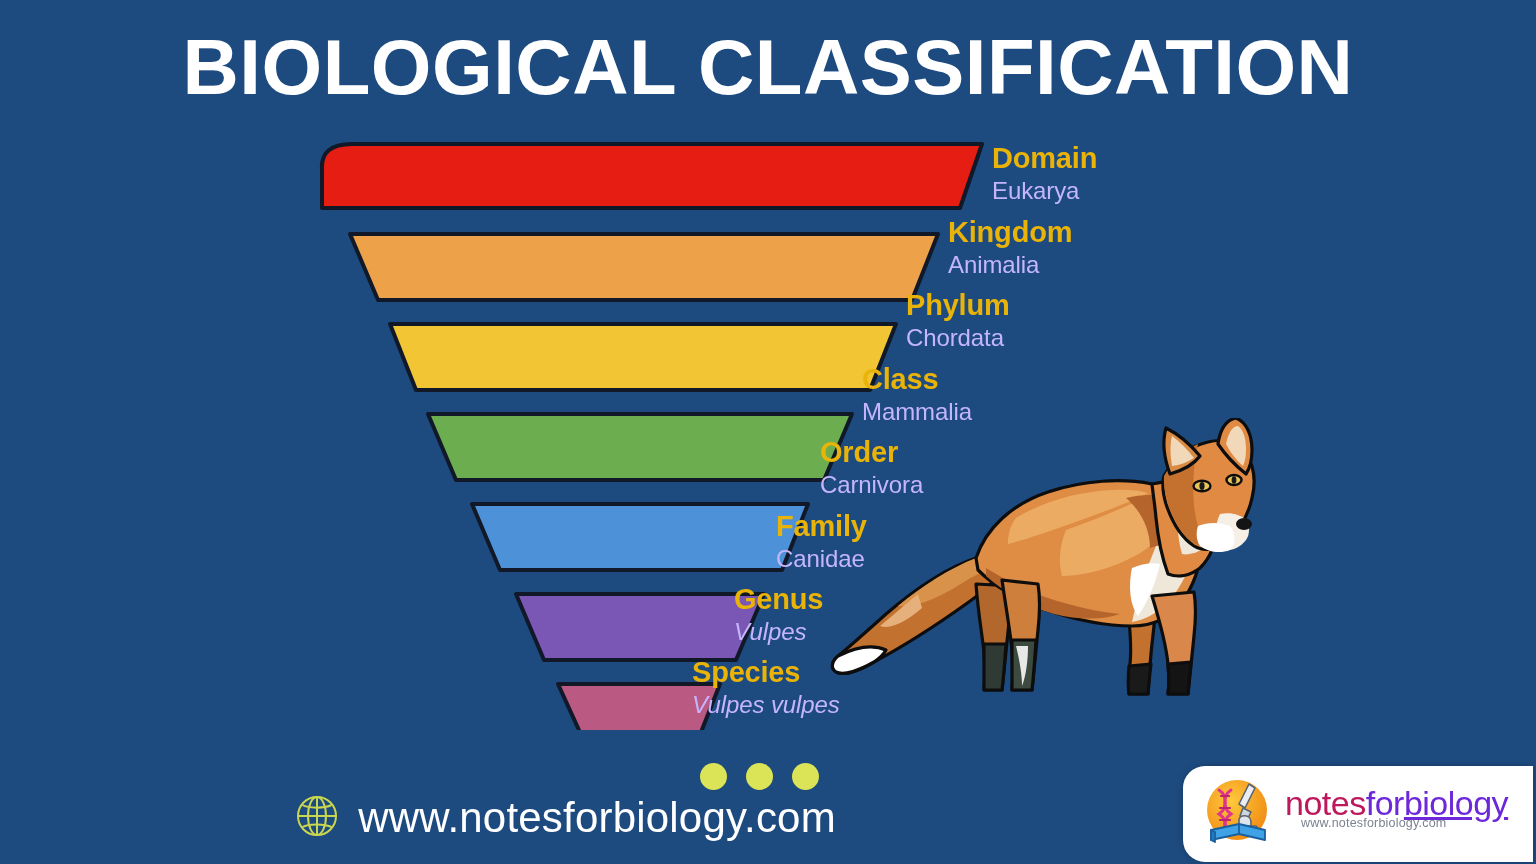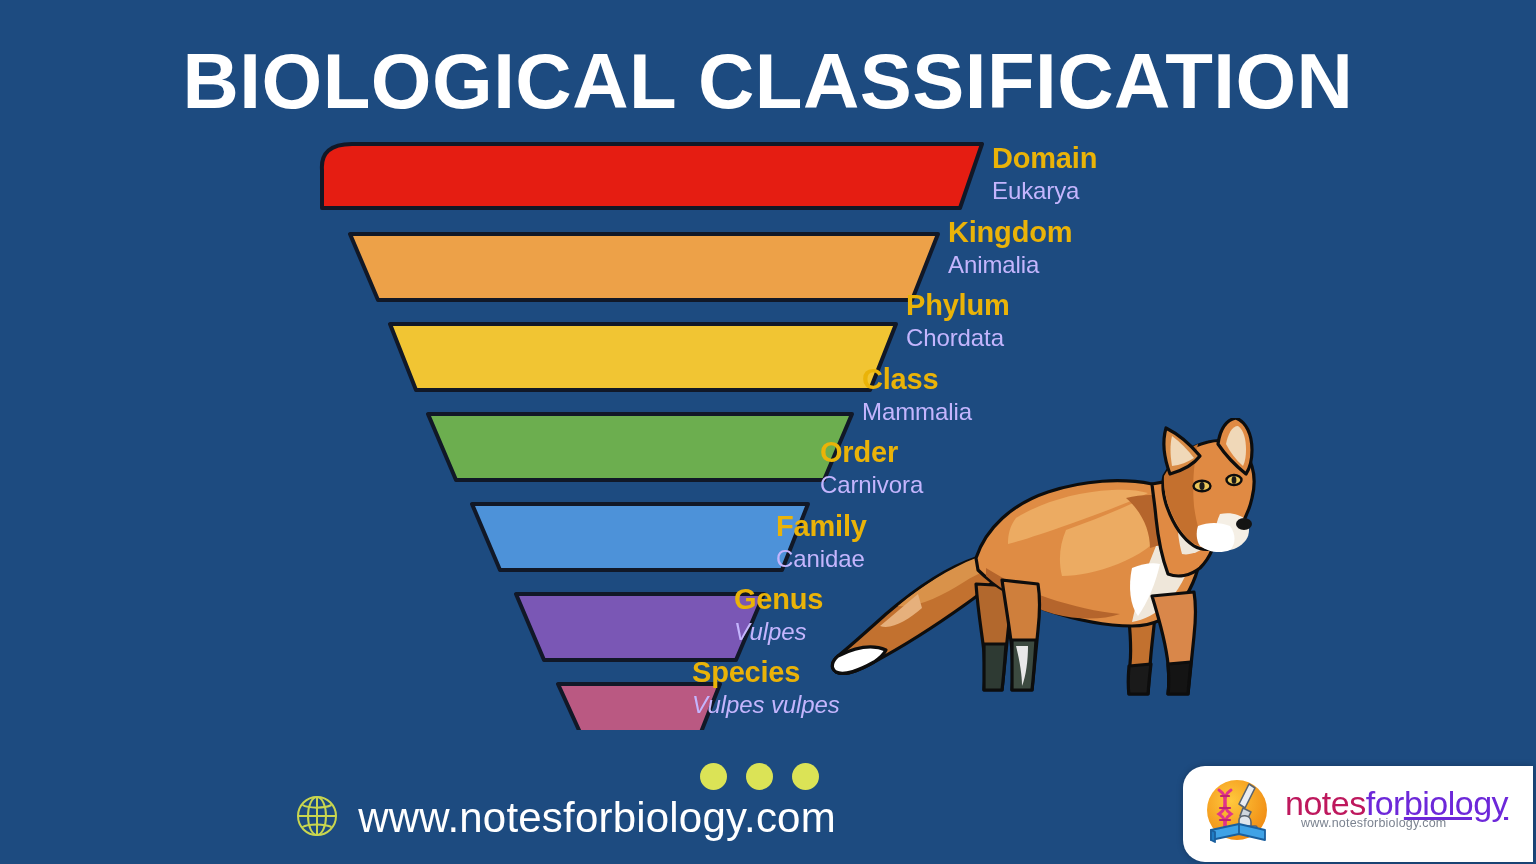--- a/index.html
+++ b/index.html
@@ -15,21 +15,21 @@
     position: relative;
     width: 1536px;
     height: 864px;
     background: #1d4b80;
     overflow: hidden;
   }
 
   
   #title {
     position: absolute;
-    top: 36px;
+    top: 22px;
     left: 0;
     width: 1536px;
     text-align: center;
     font-size: 78px;
     font-weight: bold;
     letter-spacing: 0.5px;
     color: #ffffff;
     font-family: "Liberation Sans", sans-serif;
     white-space: nowrap;
   }

